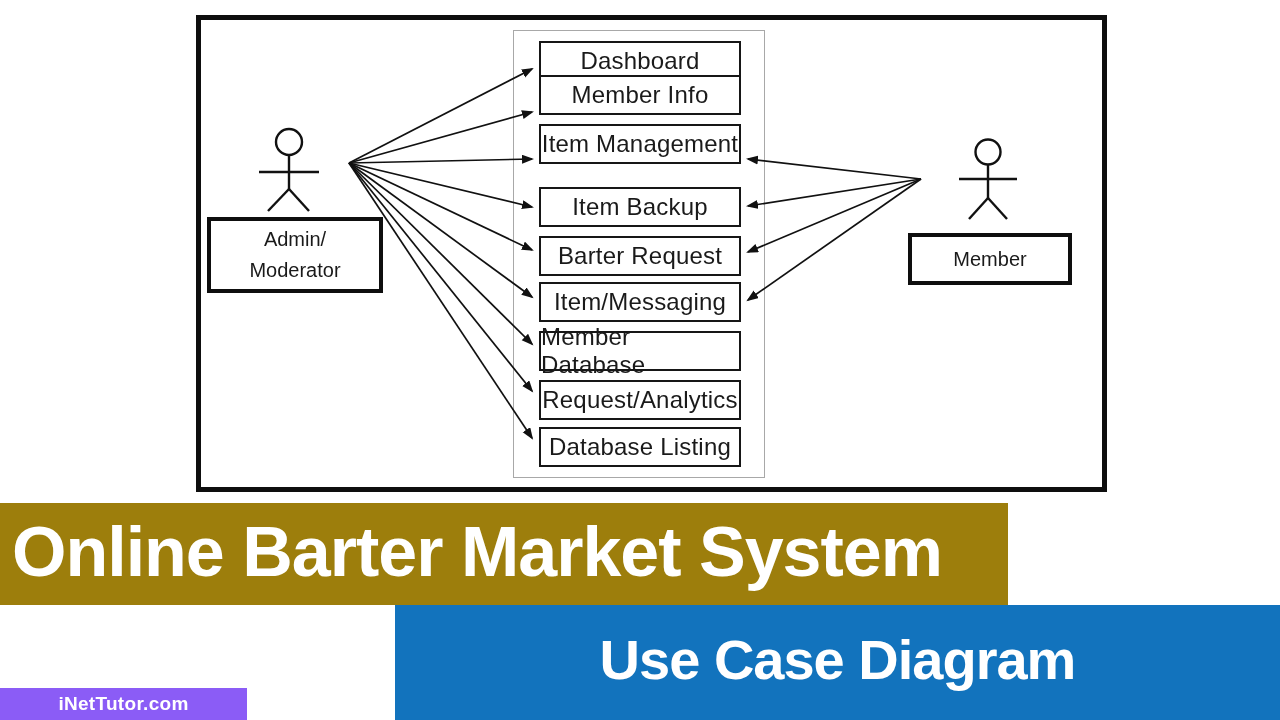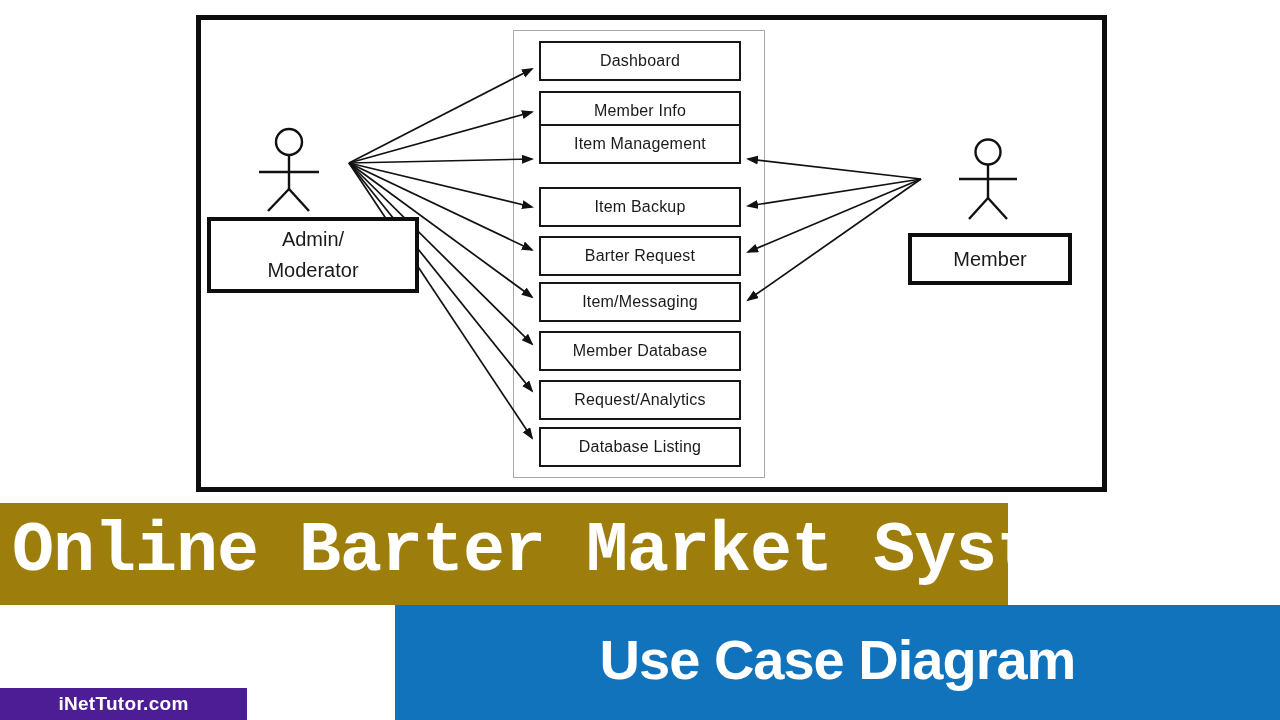--- a/index.html
+++ b/index.html
@@ -33,42 +33,42 @@
 
   .usecase-box {
     left: 539px;
     width: 202px; height: 40px;
     border: 2px solid #161616;
     box-sizing: border-box;
     background: #ffffff;
     display: flex;
     align-items: center;
     justify-content: center;
-    font-size: 16px;
+    font-size: 24px;
     color: #1a1a1a;
     letter-spacing: 0.2px;
     z-index: 3;
   }
 
   .actor-label {
     border: 4px solid #0e0e0e;
     box-sizing: border-box;
     background: #ffffff;
     display: flex;
     flex-direction: column;
     align-items: center;
     justify-content: center;
     font-size: 20px;
     color: #1a1a1a;
     text-align: center;
     z-index: 3;
   }
   .actor-label .line { line-height: 31px; }
 
-  .admin-label  { left: 207px; top: 217px; width: 212px; height: 76px; }
+  .admin-label  { left: 207px; top: 217px; width: 176px; height: 76px; }
   .member-label { left: 908px; top: 233px; width: 164px; height: 52px; }
 
   .connector-layer {
     left: 0; top: 0; width: 1280px; height: 720px;
     z-index: 2;
     pointer-events: none;
   }
 
   
   .banner-title {
@@ -81,21 +81,20 @@
   }
   .banner-title .txt {
     font-size: 70px;
     font-weight: bold;
     color: #ffffff;
     letter-spacing: -1px;
     padding-left: 12px;
     white-space: nowrap;
     line-height: 1;
     transform: translateY(-2px);
-    font-family: Liberation Mono, monospace;
   }
 
   .banner-subtitle {
     left: 395px; top: 605px;
     width: 885px; height: 115px;
     background: #1273bd;
     display: flex;
     align-items: center;
     justify-content: center;
     z-index: 4;
@@ -106,21 +105,21 @@
     color: #ffffff;
     letter-spacing: -1px;
     white-space: nowrap;
     line-height: 1;
     transform: translateY(-3px);
   }
 
   .watermark-badge {
     left: 0; top: 688px;
     width: 247px; height: 32px;
-    background: #4c1d95;
+    background: #8b5cf6;
     display: flex;
     align-items: center;
     justify-content: center;
     z-index: 5;
   }
   .watermark-badge .txt {
     font-size: 19px;
     font-weight: bold;
     color: #ffffff;
     letter-spacing: 0.3px;
@@ -169,21 +168,21 @@
   <g stroke="#111" stroke-width="2.4" fill="none">
     <circle cx="988" cy="152" r="12.5"></circle>
     <line x1="988" y1="164.5" x2="988" y2="198"></line>
     <line x1="959" y1="179" x2="1017" y2="179"></line>
     <line x1="988" y1="198" x2="969" y2="219"></line>
     <line x1="988" y1="198" x2="1007" y2="219"></line>
   </g>
 </svg>
 
 <div class="abs usecase-box" style="top:41px">Dashboard</div>
-<div class="abs usecase-box" style="top:91px">Member Info</div>
+<div class="abs usecase-box" style="top:75px">Member Info</div>
 <div class="abs usecase-box" style="top:124px">Item Management</div>
 <div class="abs usecase-box" style="top:187px">Item Backup</div>
 <div class="abs usecase-box" style="top:236px">Barter Request</div>
 <div class="abs usecase-box" style="top:282px">Item/Messaging</div>
 <div class="abs usecase-box" style="top:331px">Member Database</div>
 <div class="abs usecase-box" style="top:380px">Request/Analytics</div>
 <div class="abs usecase-box" style="top:427px">Database Listing</div>
 
 <div class="abs actor-label admin-label">
   <span class="line">Admin/</span>

